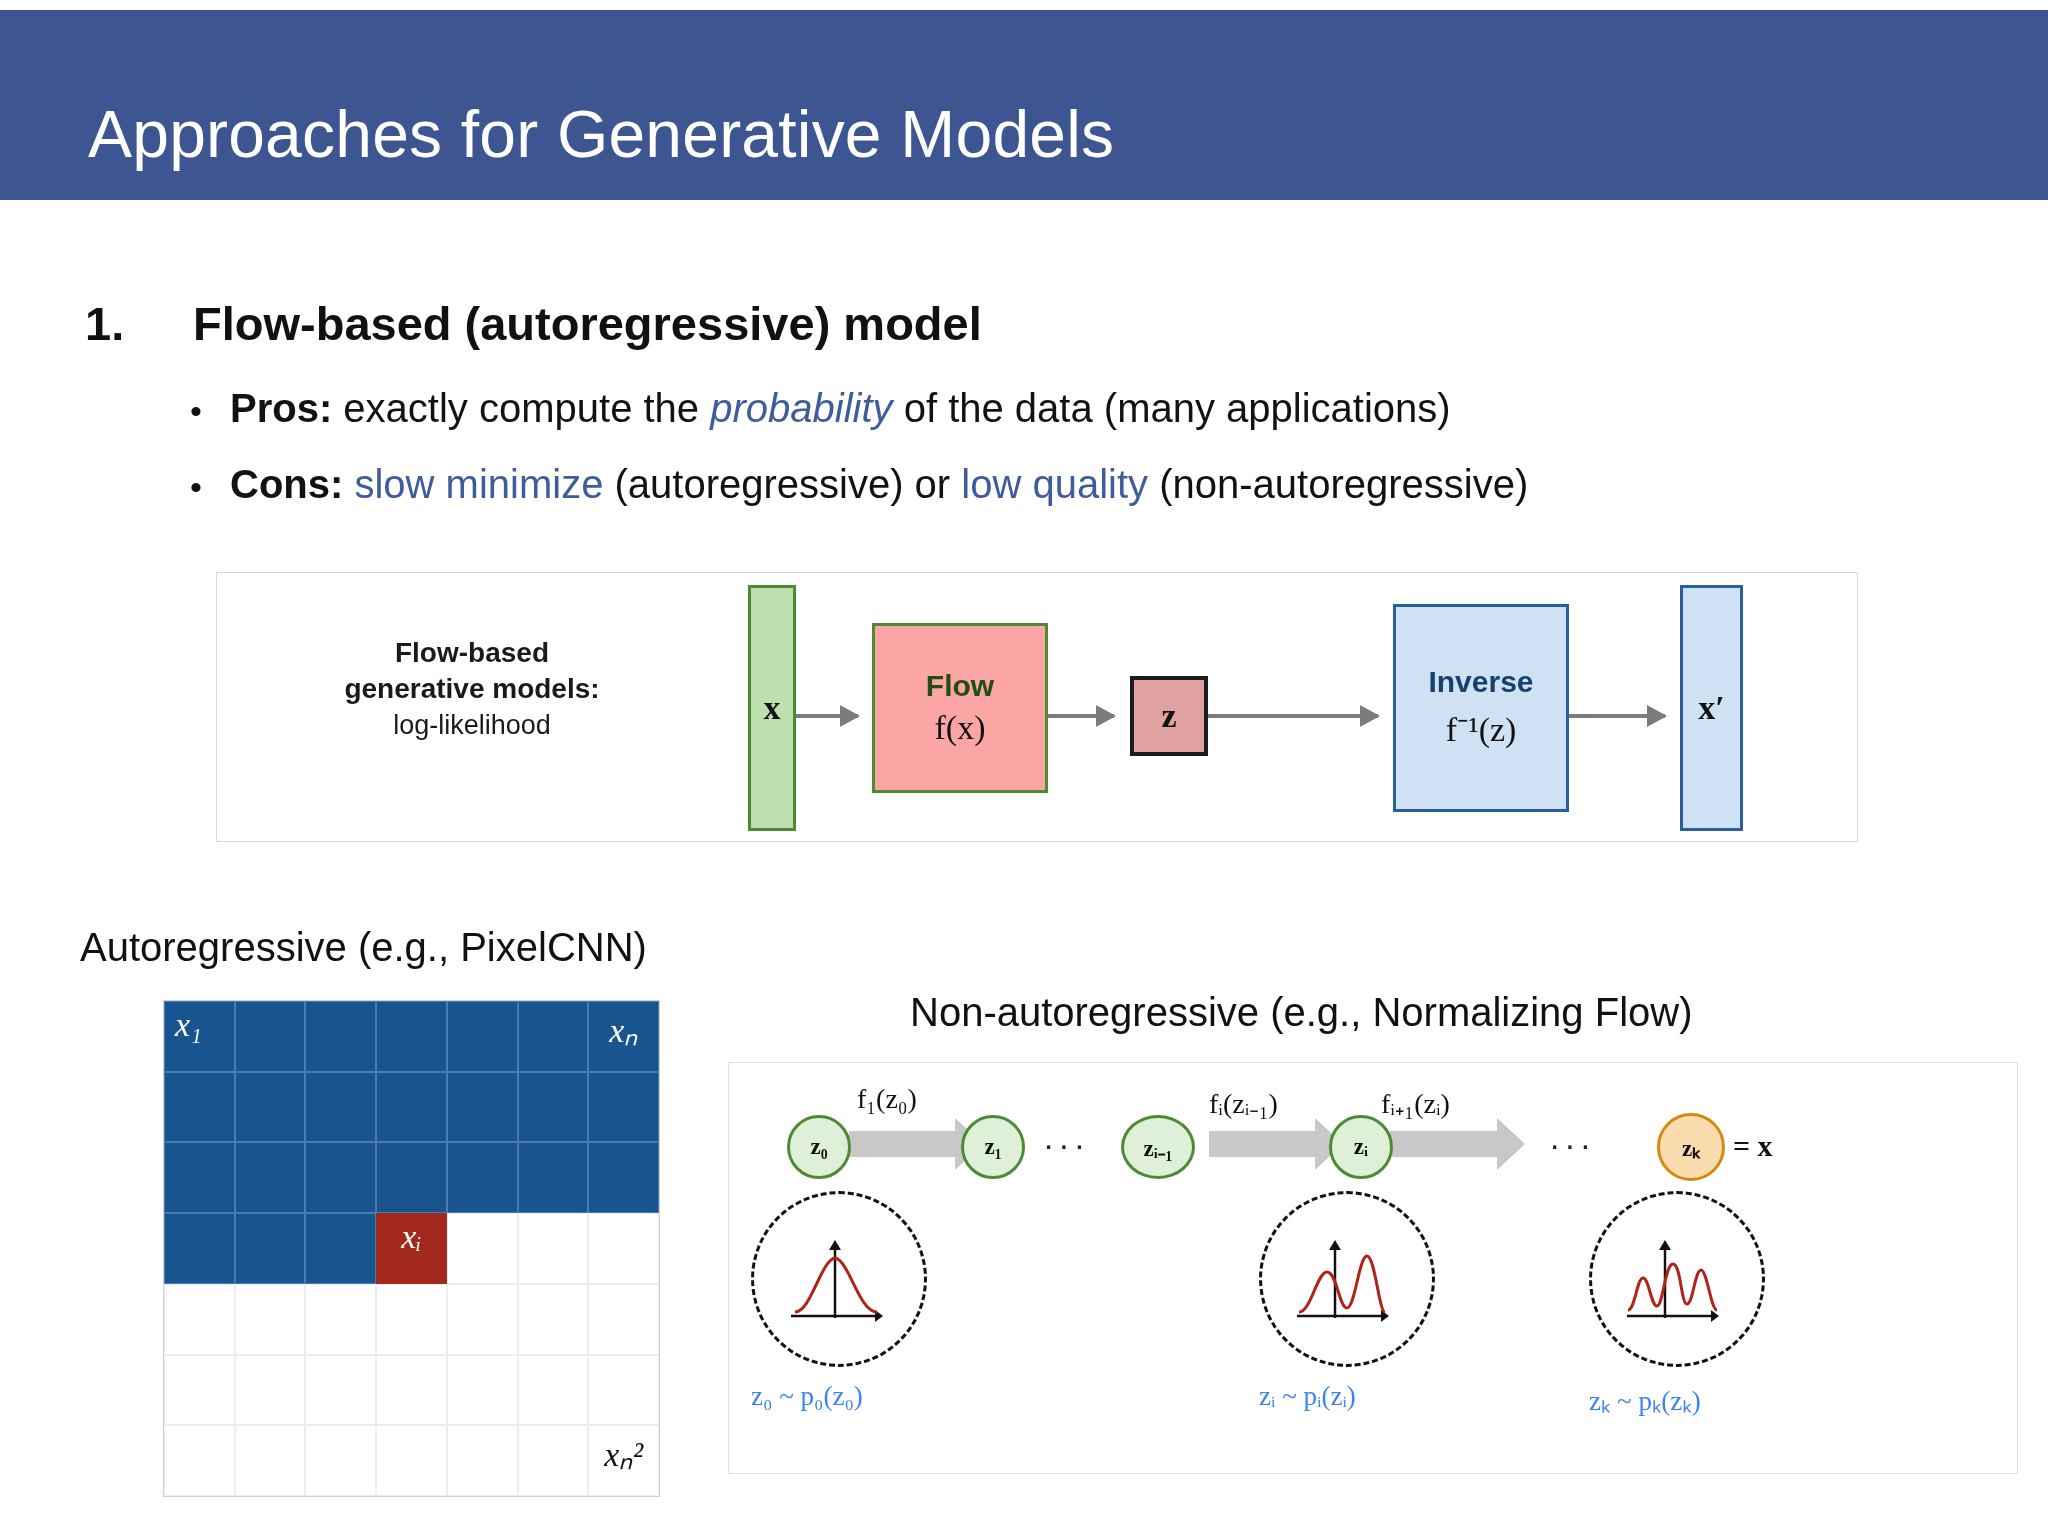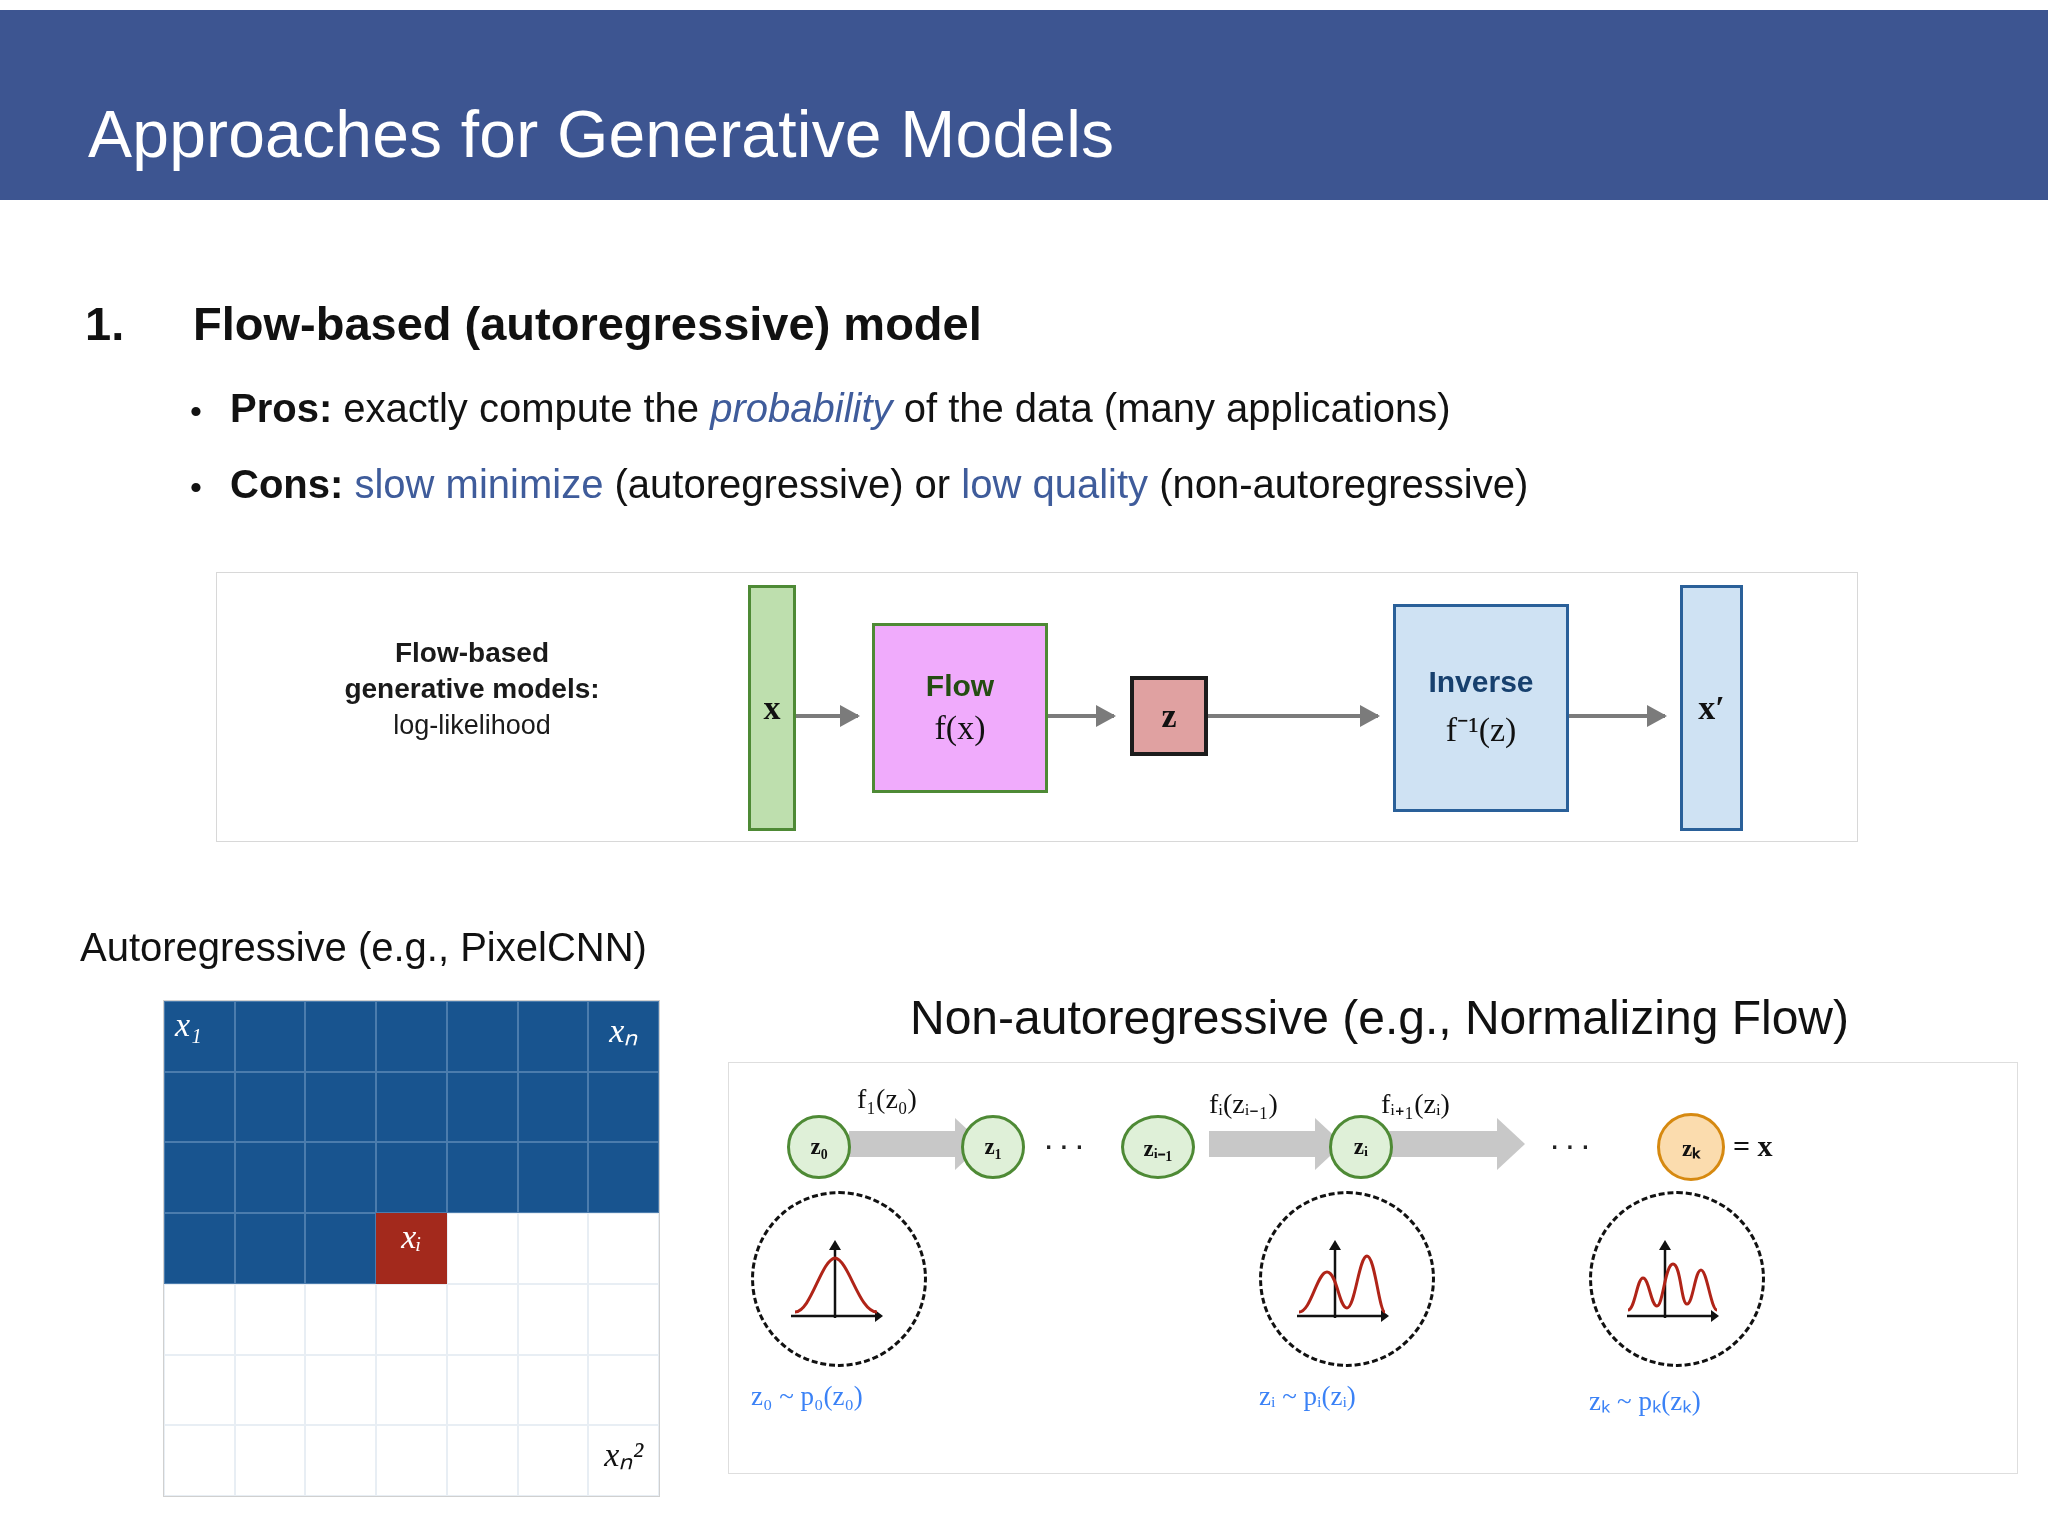--- a/index.html
+++ b/index.html
@@ -53,21 +53,21 @@
     line-height:1.30;color:#1a1a1a;
   }
   #flow-caption .fc-bold{font-weight:bold;font-size:28px;display:block;}
   #flow-caption .fc-reg{font-size:27px;display:block;}
 
   .box{position:absolute;box-sizing:border-box;display:flex;
        align-items:center;justify-content:center;flex-direction:column;}
   #box-x{left:531px;top:12px;width:48px;height:246px;
         background:#bedfae;border:3px solid #4e8a35;}
   #box-flow{left:655px;top:50px;width:176px;height:170px;
-        background:#f0abfc;border:3px solid #4e8a35;}
+        background:#fca5a5;border:3px solid #4e8a35;}
   #box-z{left:913px;top:103px;width:78px;height:80px;
         background:#e0a1a1;border:4px solid #1c1c1c;}
   #box-inverse{left:1176px;top:31px;width:176px;height:208px;
         background:#cfe2f3;border:3px solid #2a6099;}
   #box-xprime{left:1463px;top:12px;width:63px;height:246px;
         background:#cfe2f3;border:3px solid #2a6099;}
 
   .mathlbl{font-family:"Liberation Serif",serif;font-weight:bold;font-size:34px;color:#111;}
   .boxtitle{font-size:30px;font-weight:bold;}
   .boxtitle.green{color:#244d12;}
@@ -93,21 +93,21 @@
   .cell{border:1px solid #e8eef4;box-sizing:border-box;position:relative;text-align:right;}
   .cell.on{background:#18548f;border-color:#4b7cad;}
   .cell.cur{background:#a3291c;border-color:#a3291c;}
   .cell .cl{
     position:absolute;left:10px;top:4px;color:#ffffff;
     font-family:"Liberation Serif",serif;font-style:italic;font-size:34px;
   }
   .cell .cl.c{left:50%;transform:translateX(-50%);}
 
   
-  #nar-heading{position:absolute;left:910px;top:990px;font-size:48px;color:#111;}
+  #nar-heading{position:absolute;left:910px;top:990px;font-size:40px;color:#111;}
   #nar-panel{
     position:absolute;left:728px;top:1062px;width:1288px;height:410px;
     background:#fff;border:1px solid #dedede;
   }
   .znode{
     position:absolute;border-radius:50%;display:flex;align-items:center;justify-content:center;
     font-family:"Liberation Serif",serif;font-size:23px;color:#111;
   }
   .znode.g{background:#dff0d8;border:3px solid #4e8a35;}
   .znode.o{background:#fbdcae;border:3px solid #d68910;}

